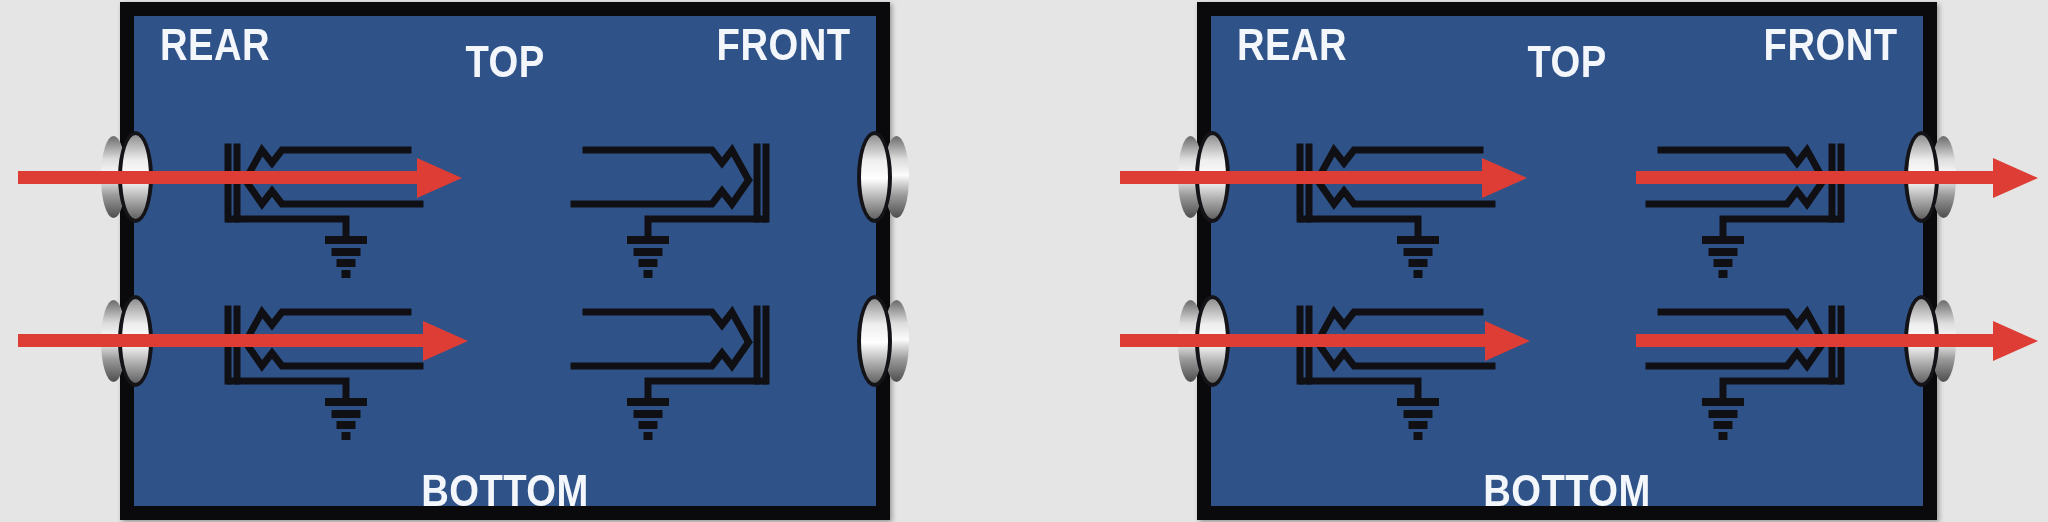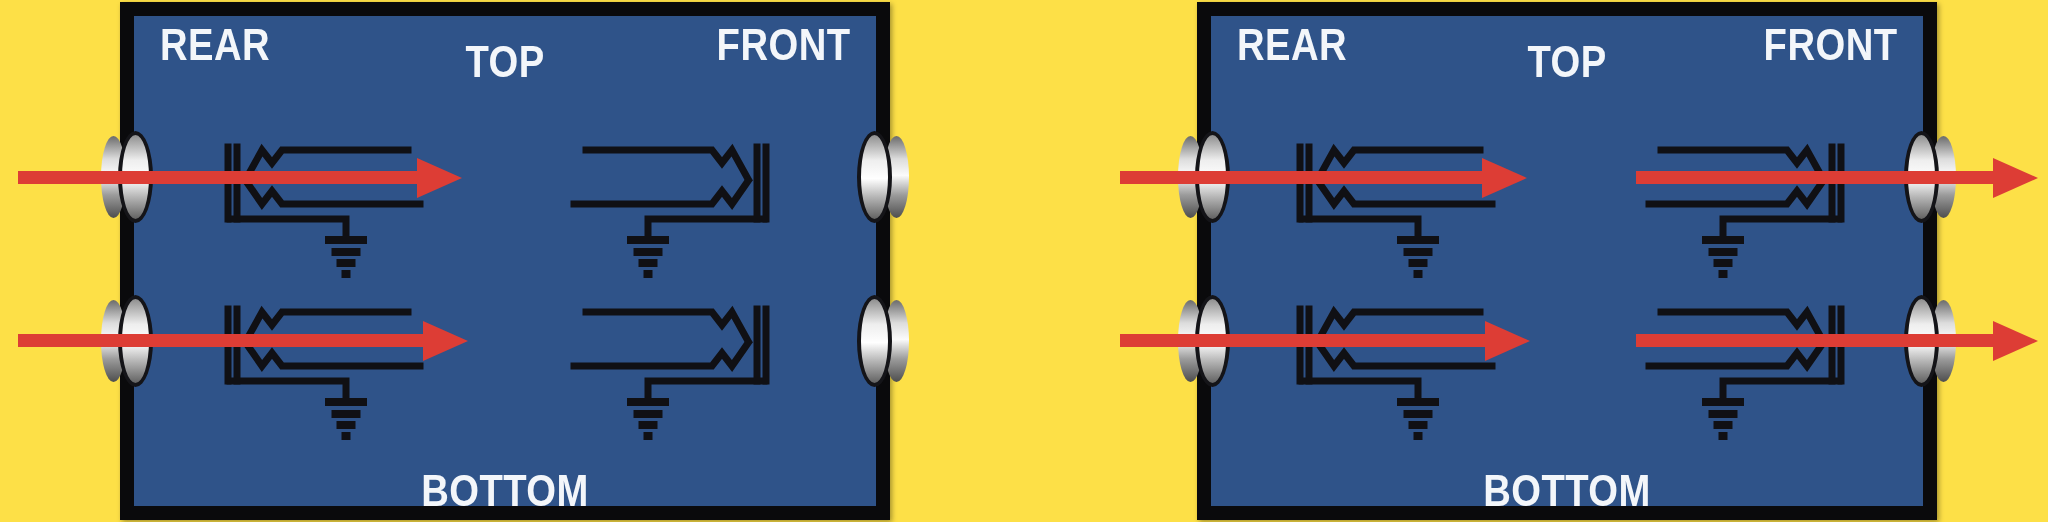--- a/index.html
+++ b/index.html
@@ -1,18 +1,18 @@
 <!DOCTYPE html>
 <html><head>
 <meta charset="utf-8">
 <style>
   html,body { margin:0; padding:0; background:#ffffff; }
   .stage {
     position:relative; width:2048px; height:522px; overflow:hidden;
-    background:#fde047; font-family:"Liberation Sans", sans-serif;
+    background:#e5e5e5; font-family:"Liberation Sans", sans-serif;
   }
   
   .panel {
     position:absolute; top:2px; height:518px; box-sizing:border-box;
     background:#2f5389; border:14px solid #0a0a0c; z-index:1;
     box-shadow:2px 2px 5px rgba(0,0,0,0.35);
   }
   #panel-left  { left:120px;  width:770px; }
   #panel-right { left:1197px; width:740px; }
 

